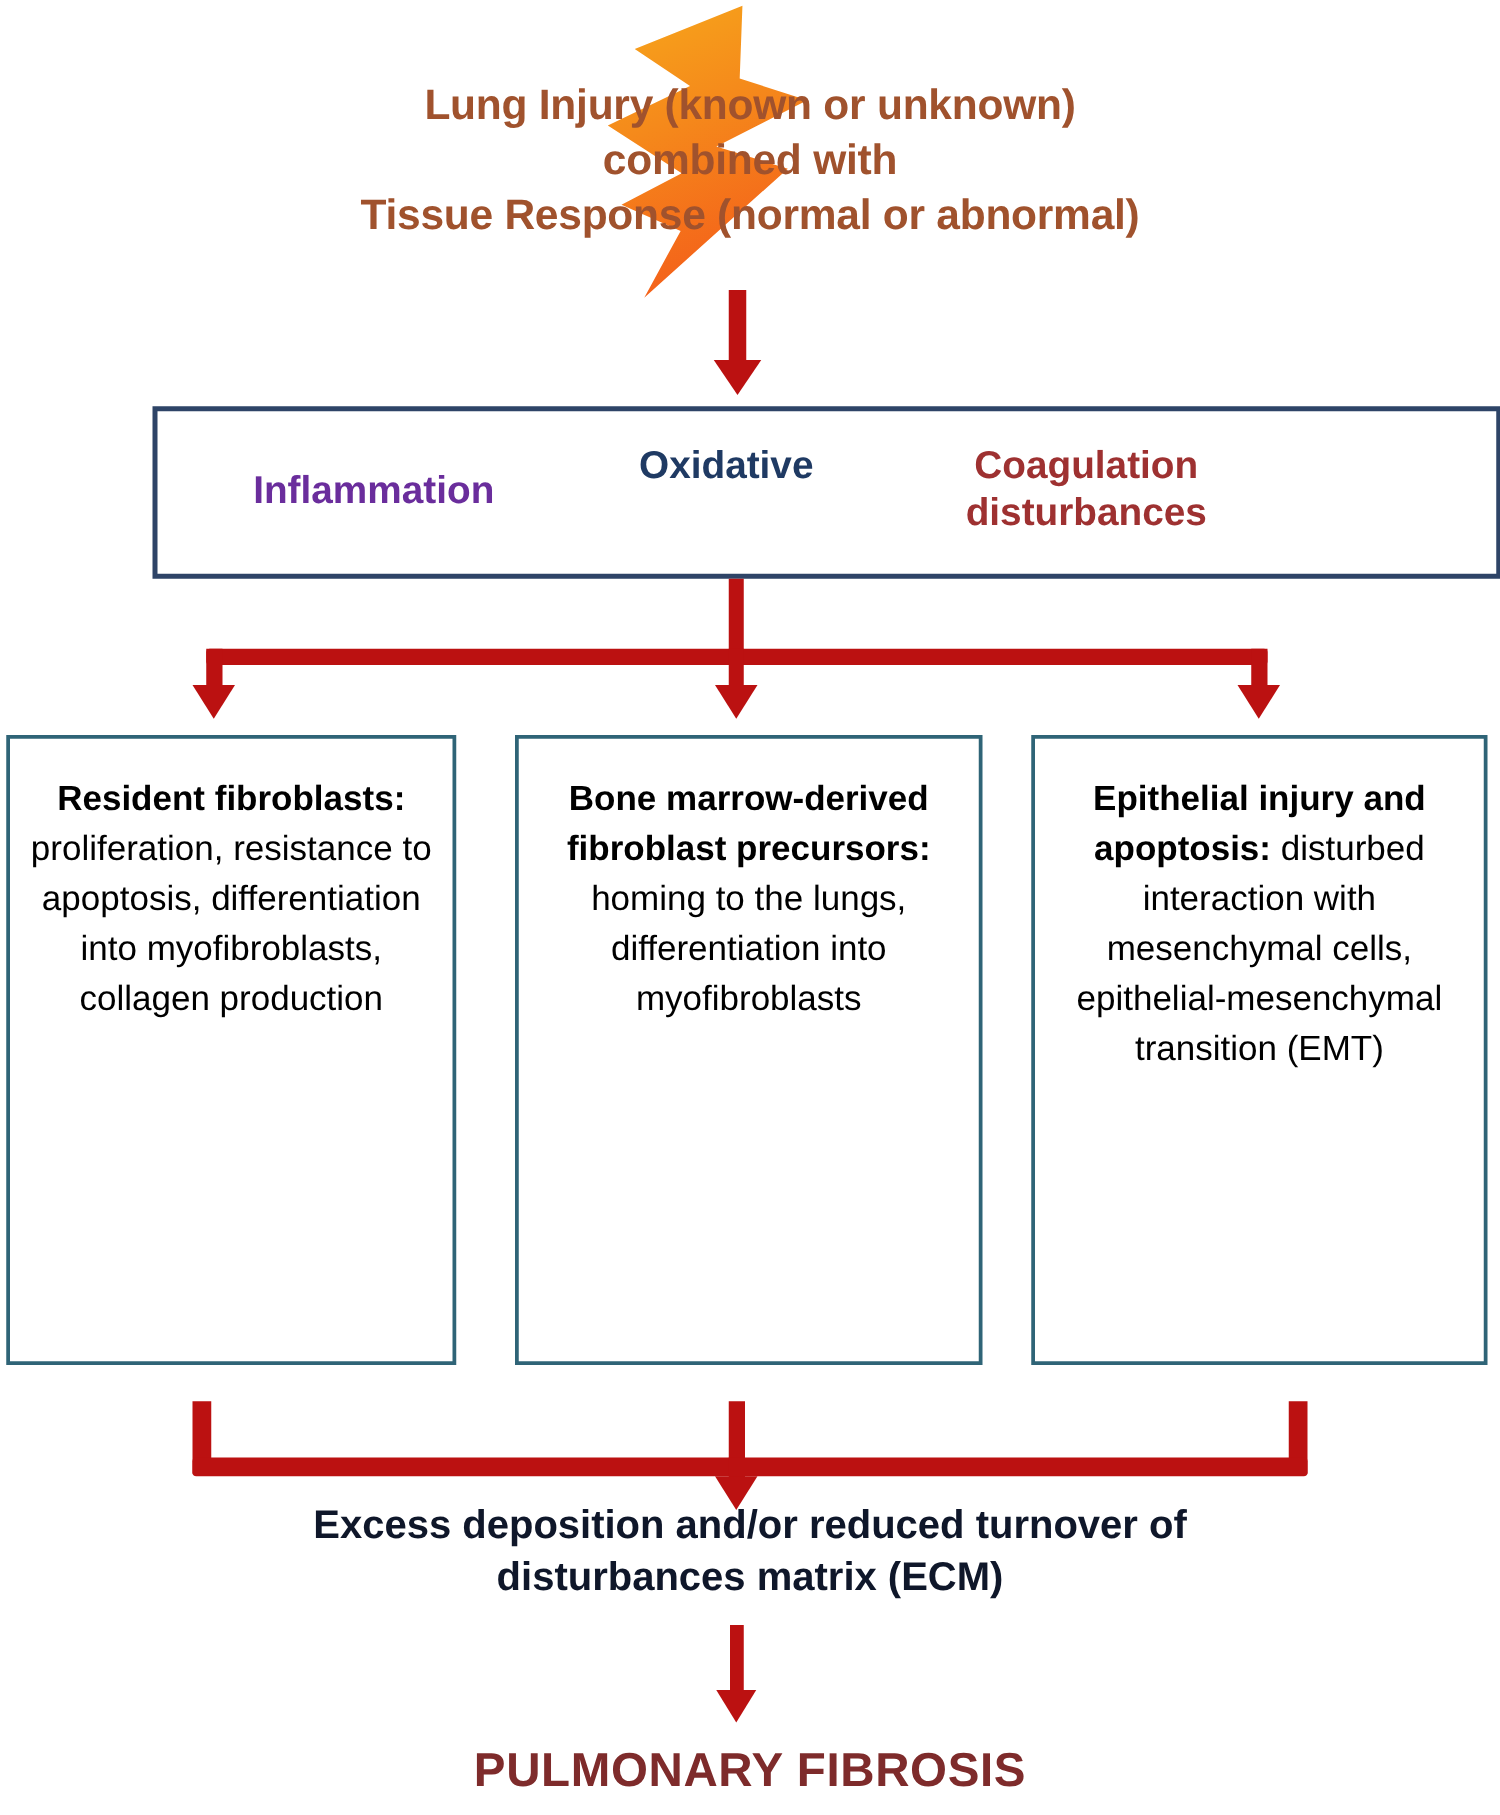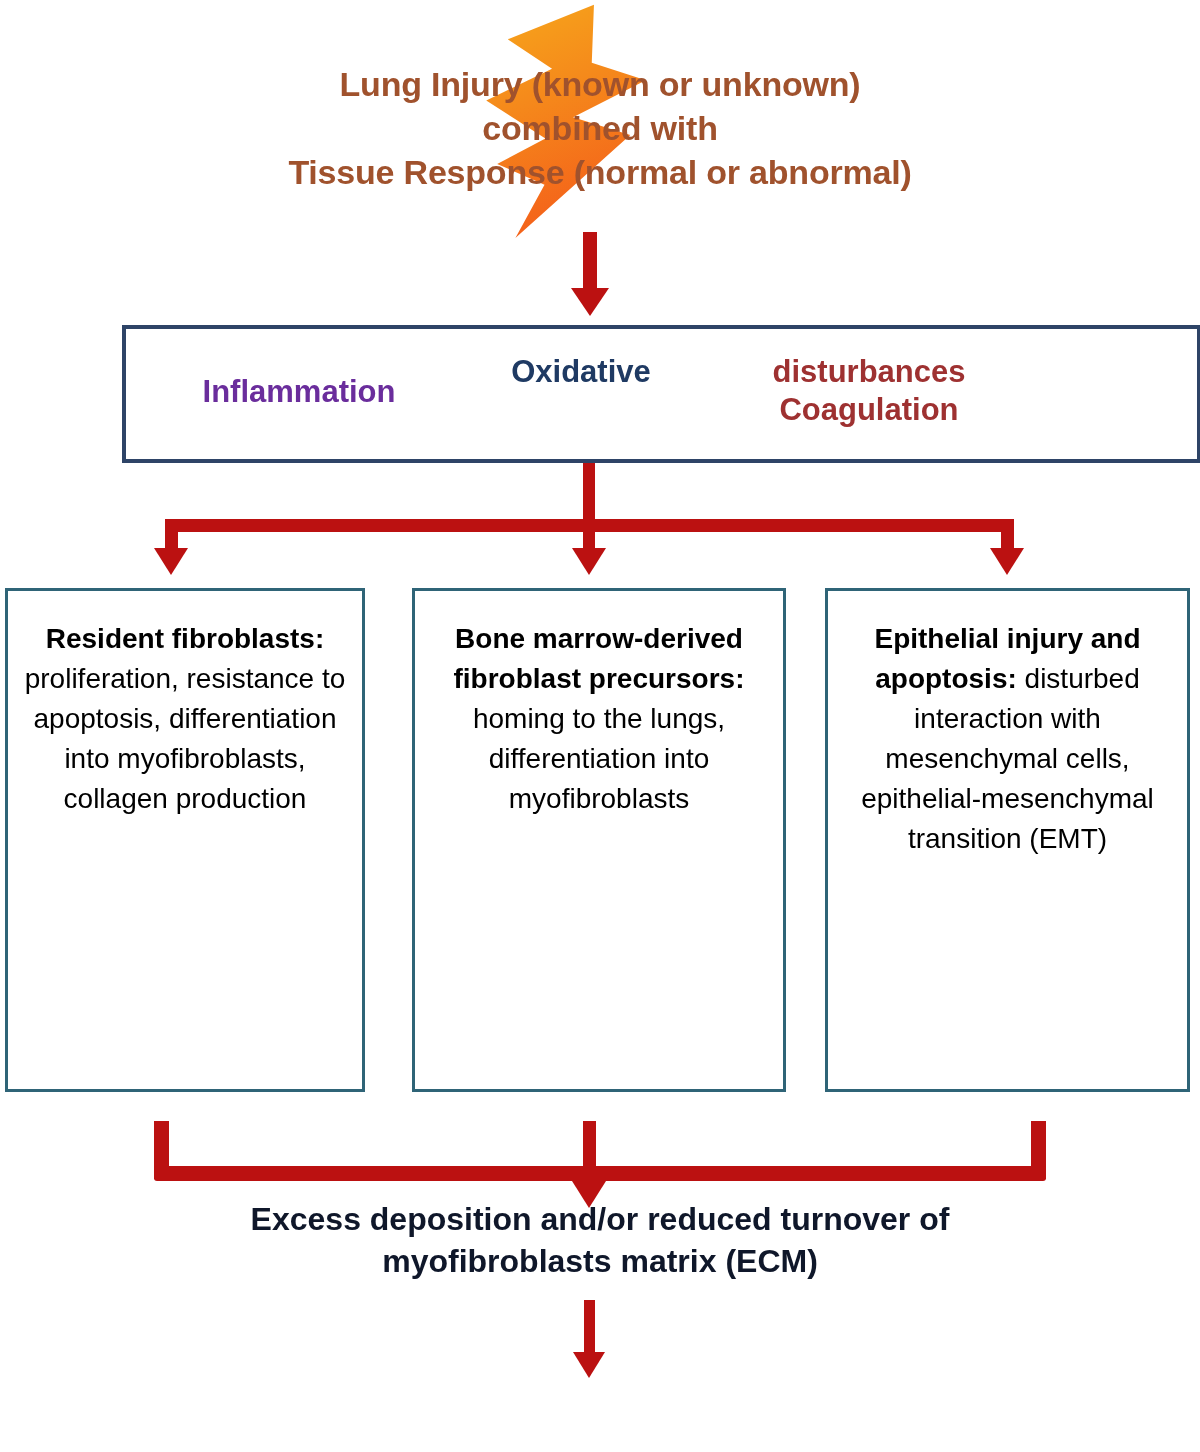--- a/index.html
+++ b/index.html
@@ -165,22 +165,22 @@
 
   <div class="top-box">
     <div class="top-box-inner">
       <div class="mediator m0" style="color:#6A2D9C;">
         <span>Inflammation</span>
       </div>
       <div class="mediator m1" style="color:#1F3A63;">
         <span style="display:block;">Oxidative</span>
       </div>
       <div class="mediator m2" style="color:#9E3131;">
+        <span style="display:block;">Coagulation</span>
         <span style="display:block;">disturbances</span>
-        <span style="display:block;">Coagulation</span>
       </div>
     </div>
   </div>
 
   <div class="vline" style="left:583px; top:463px; width:12px; height:63px; background:#BB1111;"></div>
 
   <div class="hline" style="left:165px; top:519px; width:849px; height:13px; background:#BB1111; border-radius:3px;"></div>
 
   <div class="vline" style="left:165px; top:519px; width:13px; height:32px; background:#BB1111;"></div>
   <div class="arrow-head" style="left:154px; top:548px; border-left:17px solid transparent; border-right:17px solid transparent; border-top:27px solid #BB1111;"></div>
@@ -218,20 +218,21 @@
 
   <div class="vline" style="left:583px; top:1121px; width:13px; height:58px; background:#BB1111;"></div>
 
   <div class="hline" style="left:154px; top:1166px; width:892px; height:15px; background:#BB1111; border-radius:3px;"></div>
 
   <div class="vline" style="left:583px; top:1166px; width:13px; height:18px; background:#BB1111;"></div>
   <div class="arrow-head" style="left:572px; top:1181px; border-left:17px solid transparent; border-right:17px solid transparent; border-top:27px solid #BB1111;"></div>
 
   <div class="ecm-text">
     <span class="ln">Excess deposition and/or reduced turnover of</span>
-    <span class="ln">myofibroblasts matrix (ECM)</span>
+    <span class="ln">disturbances matrix (ECM)</span>
   </div>
 
   <div class="vline" style="left:584px; top:1300px; width:11px; height:55px; background:#BB1111;"></div>
   <div class="arrow-head" style="left:573px; top:1352px; border-left:16px solid transparent; border-right:16px solid transparent; border-top:26px solid #BB1111;"></div>
 
+  <div class="final-text">PULMONARY FIBROSIS</div>
 
 </div>
 
 </body></html>

